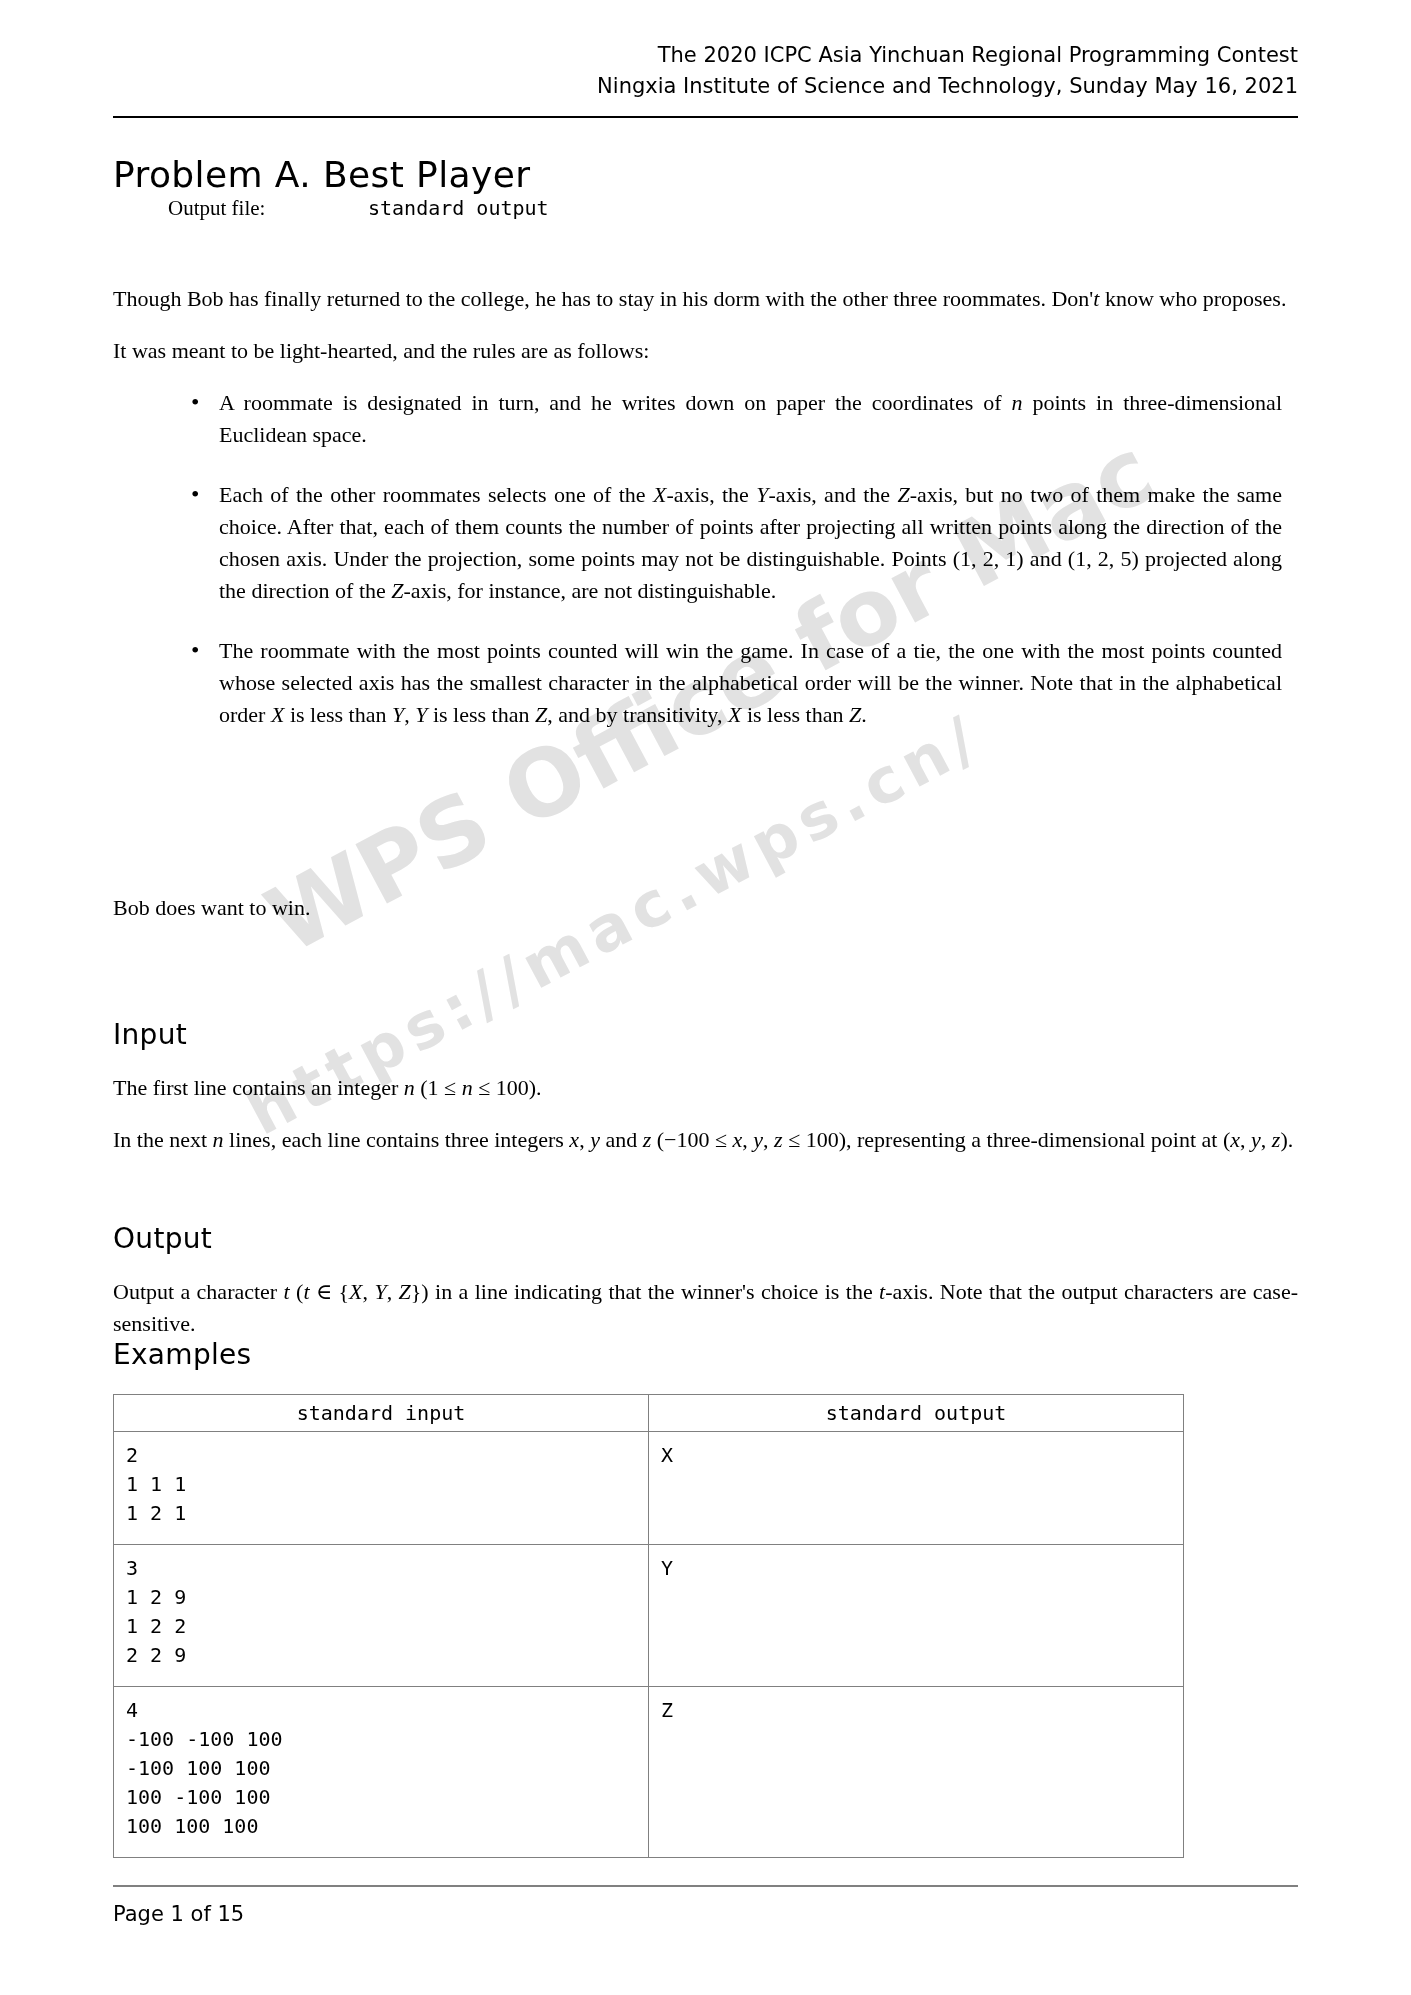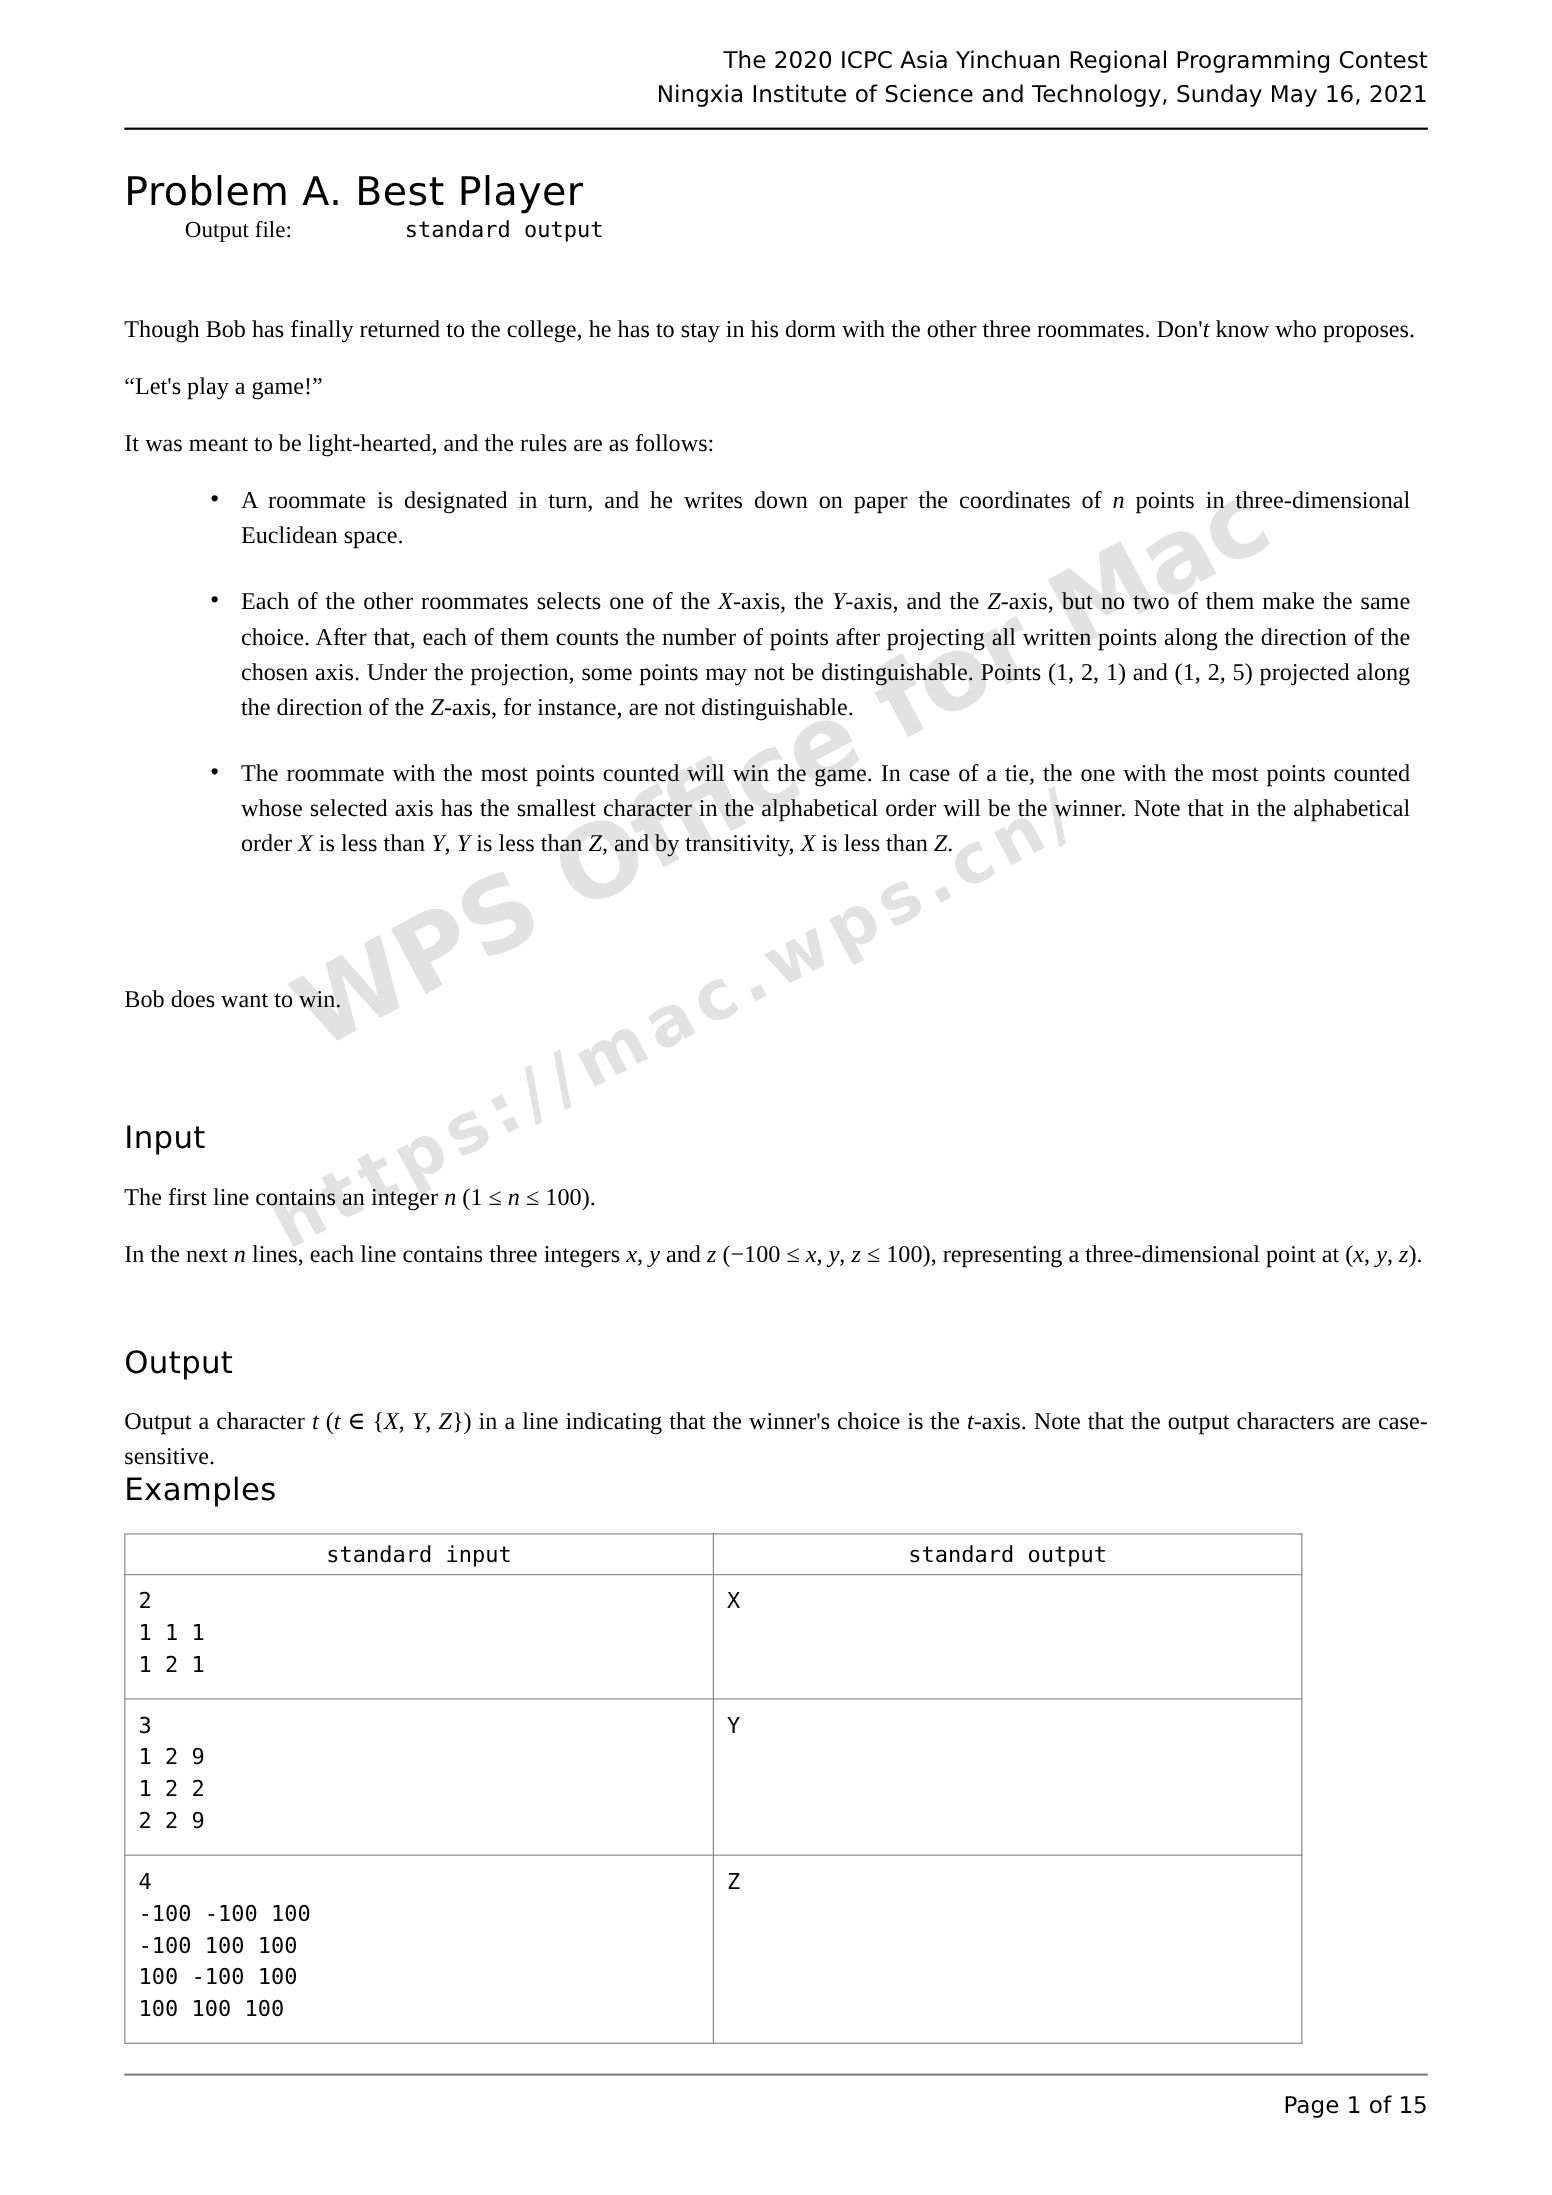--- a/index.html
+++ b/index.html
@@ -192,21 +192,21 @@
     top: 1885px;
     width: 1185px;
     height: 2px;
     background: #808080;
   }
   .footer-text {
     position: absolute;
     left: 113px;
     top: 1902px;
     width: 1185px;
-    text-align: right;
+    text-align: left;
     font-family: "DejaVu Sans", sans-serif;
     font-size: 21px;
   }
 </style>
 </head>
 <body>
 
 <div class="page">
 
   <div class="watermark">
@@ -228,21 +228,20 @@
       <tbody>
         <tr>
           <td class="io-label">Output file:</td>
           <td class="io-value">standard output</td>
         </tr>
       </tbody>
     </table>
 
     <div class="body-block" style="top:283px;">
       <p class="para">Though Bob has finally returned to the college, he has to stay in his dorm with the other three roommates. Don'<i class="mathit">t</i> know who proposes.</p>
-      <p class="para">“Let's play a game!”</p>
       <p class="para">It was meant to be light-hearted, and the rules are as follows:</p>
       <ul class="rules">
         <li>A roommate is designated in turn, and he writes down on paper the coordinates of <i class="mathit">n</i> points in three-dimensional Euclidean space.</li>
         <li>Each of the other roommates selects one of the <i class="mathit">X</i>-axis, the <i class="mathit">Y</i>-axis, and the <i class="mathit">Z</i>-axis, but no two of them make the same choice. After that, each of them counts the number of points after projecting all written points along the direction of the chosen axis. Under the projection, some points may not be distinguishable. Points (1, 2, 1) and (1, 2, 5) projected along the direction of the <i class="mathit">Z</i>-axis, for instance, are not distinguishable.</li>
         <li>The roommate with the most points counted will win the game. In case of a tie, the one with the most points counted whose selected axis has the smallest character in the alphabetical order will be the winner. Note that in the alphabetical order <i class="mathit">X</i> is less than <i class="mathit">Y</i>, <i class="mathit">Y</i> is less than <i class="mathit">Z</i>, and by transitivity, <i class="mathit">X</i> is less than <i class="mathit">Z</i>.</li>
       </ul>
     </div>
 
     <div class="body-block" style="top:892px;">
       <p class="para">Bob does want to win.</p>

